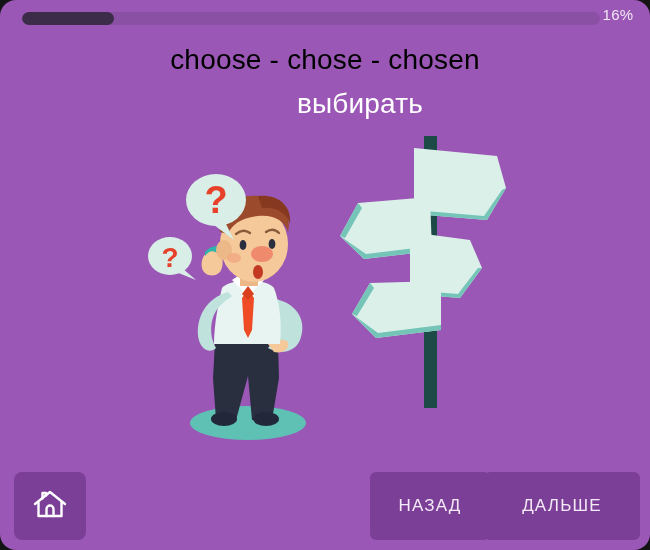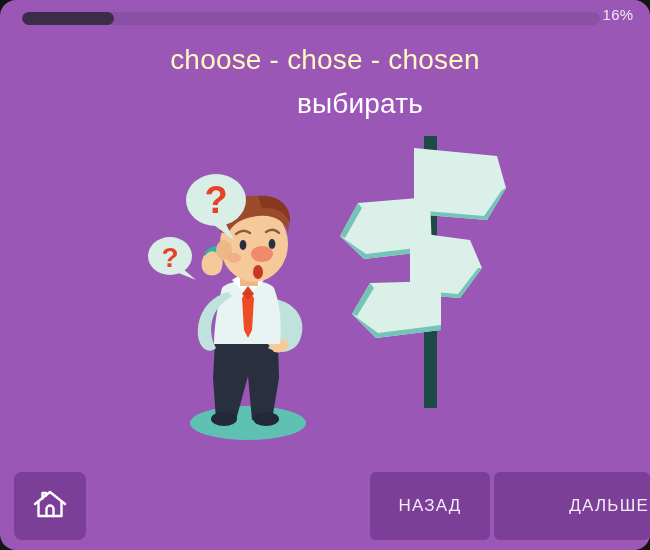--- a/index.html
+++ b/index.html
@@ -59,21 +59,21 @@
     letter-spacing: 0.3px;
   }
 
   
   #title {
     position: absolute;
     left: 0;
     top: 44px;
     width: 650px;
     text-align: center;
-    color: #fef9c3;
+    color: #000000;
     font-size: 28px;
     font-weight: 400;
     letter-spacing: 0.2px;
   }
   #subtitle {
     position: absolute;
     left: 0;
     top: 88px;
     width: 650px;
     text-align: center;
@@ -110,21 +110,21 @@
     border: none;
     border-radius: 6px;
     color: #f4eaf8;
     font-family: "Liberation Sans", sans-serif;
     font-size: 17px;
     letter-spacing: 1.2px;
     cursor: pointer;
     padding: 1px;
   }
   #btn-back  { right: 160px; width: 120px; }
-  #btn-next  { right: 0;  width: 156px; text-align: right; }
+  #btn-next  { right: 10px;  width: 156px; }
 
   #btn-home {
     position: absolute;
     left: 14px;
     top: 12px;
     width: 72px;
     height: 68px;
     background: #7c3f97;
     border: none;
     border-radius: 8px;

